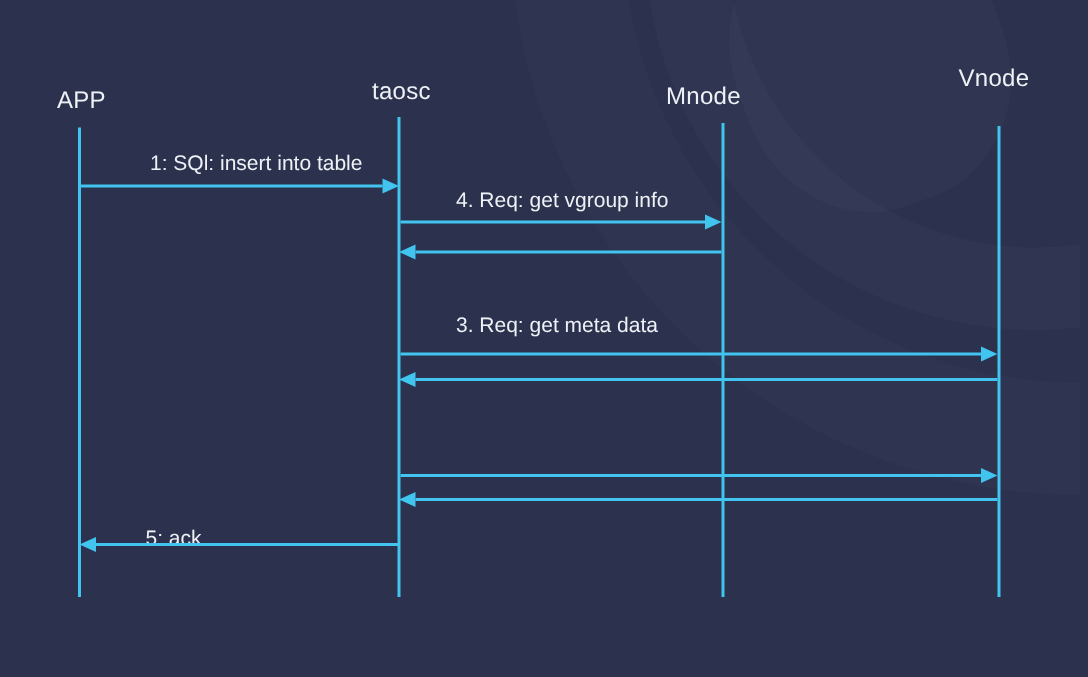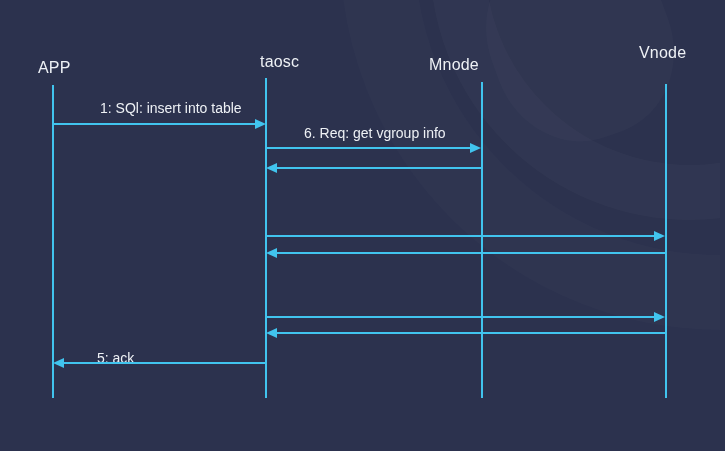--- a/index.html
+++ b/index.html
@@ -85,39 +85,40 @@
 </head>
 <body>
 
 <div class="canvas">
 
   <div class="deco deco-2"></div>
   <div class="deco deco-1"></div>
   <div class="deco deco-3"></div>
 
   <div class="participant" style="left:38px;top:59px">APP</div>
-  <div class="participant" style="left:260px;top:53px">taosc</div>
-  <div class="participant" style="left:429px;top:56px">Mnode</div>
+  <div class="participant" style="left:248px;top:53px">taosc</div>
+  <div class="participant" style="left:444px;top:56px">Mnode</div>
   <div class="participant" style="left:639px;top:44px">Vnode</div>
 
   <div class="lifeline" style="left:52px;top:85px;height:313px"></div>
   <div class="lifeline" style="left:265px;top:78px;height:320px"></div>
   <div class="lifeline" style="left:481px;top:82px;height:316px"></div>
   <div class="lifeline" style="left:665px;top:84px;height:314px"></div>
 
   <div class="msg-label" style="left:68px;top:100px">1: SQl: insert into table</div>
   <div class="msg-line" style="left:54px;top:123px;width:201px"></div>
   <div class="head-right" style="left:255px;top:119px"></div>
 
-  <div class="msg-label" style="left:272px;top:125px">6. Req: get vgroup info</div>
+  <div class="msg-label" style="left:272px;top:125px">4. Req: get vgroup info</div>
   <div class="msg-line" style="left:267px;top:147px;width:203px"></div>
   <div class="head-right" style="left:470px;top:143px"></div>
   <div class="msg-line" style="left:277px;top:167px;width:204px"></div>
   <div class="head-left" style="left:266px;top:163px"></div>
 
+  <div class="msg-label" style="left:272px;top:208px">3. Req: get meta data</div>
   <div class="msg-line" style="left:267px;top:235px;width:387px"></div>
   <div class="head-right" style="left:654px;top:231px"></div>
   <div class="msg-line" style="left:277px;top:252px;width:388px"></div>
   <div class="head-left" style="left:266px;top:248px"></div>
 
   <div class="msg-line" style="left:267px;top:316px;width:387px"></div>
   <div class="head-right" style="left:654px;top:312px"></div>
   <div class="msg-line" style="left:277px;top:332px;width:388px"></div>
   <div class="head-left" style="left:266px;top:328px"></div>
 

